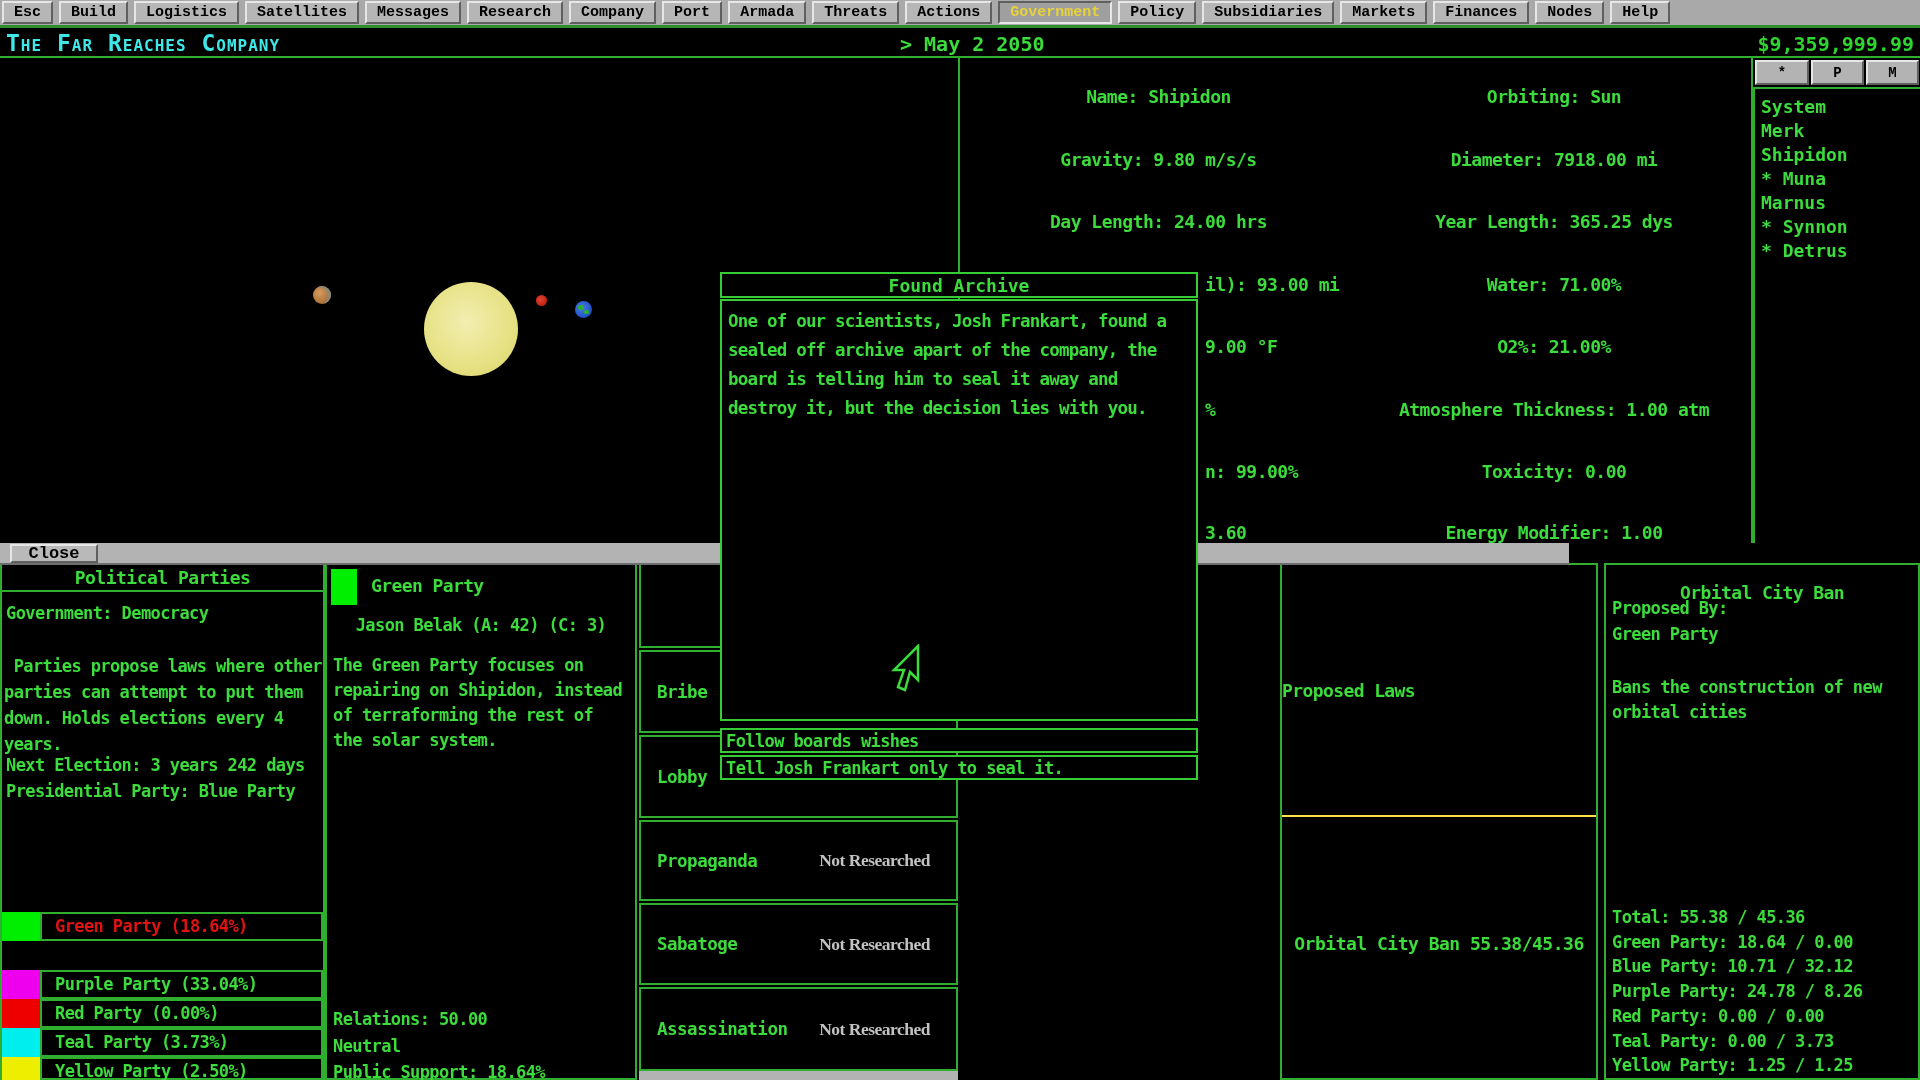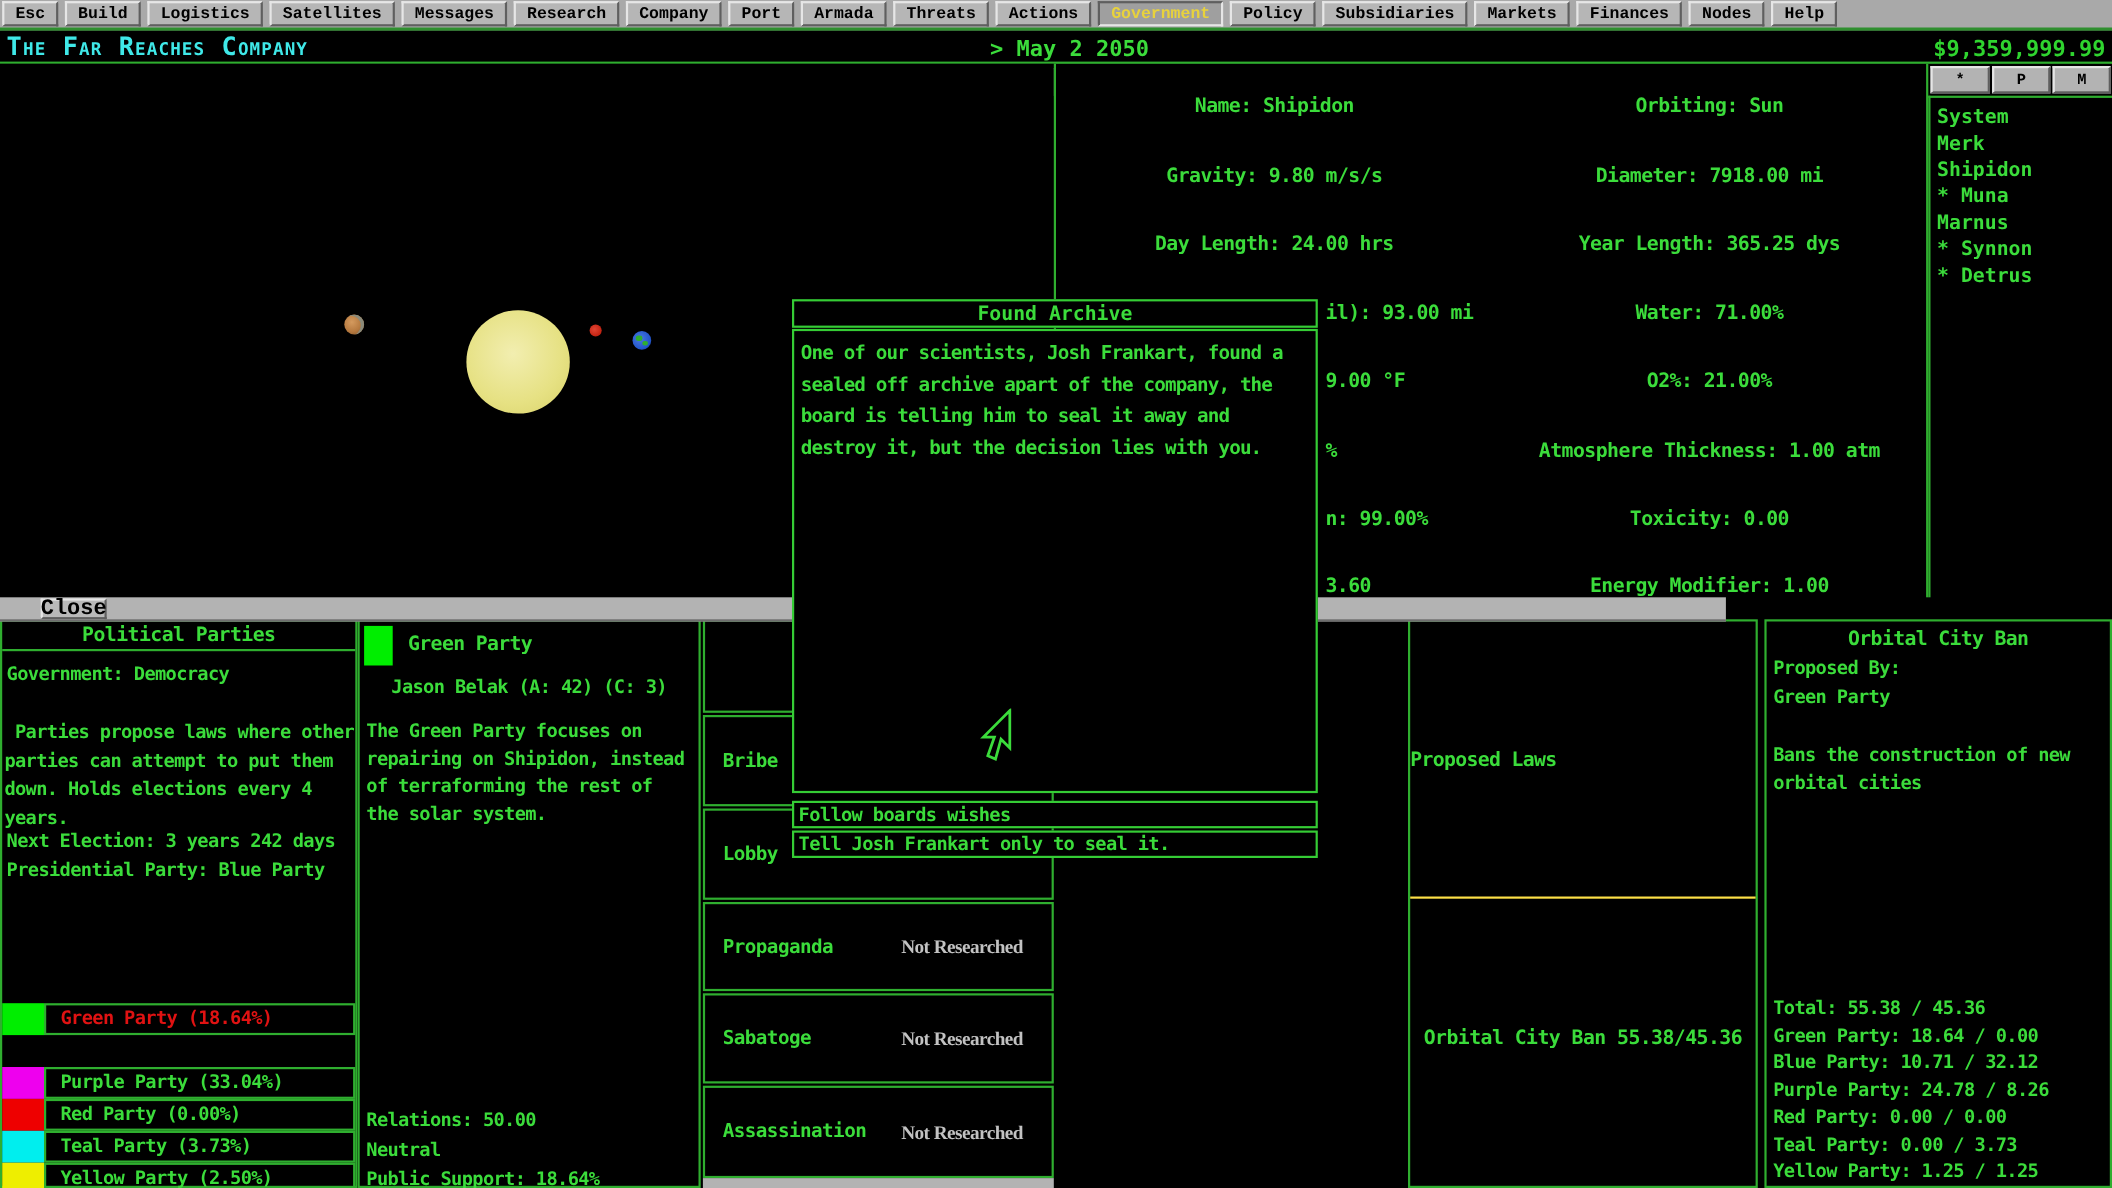--- a/index.html
+++ b/index.html
@@ -73,25 +73,25 @@
     padding:6px 0 0 6px;
   }
   .sidebar-box .sys-item { font-size:18px; line-height:24px; color:#3bdc3b; white-space:nowrap; }
 
   
   .close-bar {
     position:absolute; left:0; top:543px; width:1569px; height:22px;
     background:#b3b3b3; border-bottom:2px solid #6e6e6e; z-index:5;
   }
   .close-btn {
-    position:absolute; left:10px; top:1px; width:60px; height:19px; background:#b9b9b9;
+    position:absolute; left:10px; top:1px; width:88px; height:19px; background:#b9b9b9;
     border-top:2px solid #e6e6e6; border-left:2px solid #e6e6e6;
     border-right:2px solid #5f5f5f; border-bottom:2px solid #5f5f5f;
-    font-family:"Liberation Mono", monospace; font-weight:bold; font-size:20px; color:#000;
-    display:flex; align-items:center; justify-content:center;margin-left:27px;
+    font-family:"Liberation Mono", monospace; font-weight:bold; font-size:17px; color:#000;
+    display:flex; align-items:center; justify-content:center;
   }
 
   
   .panel { position:absolute; border:2px solid #2fae2f; background:#000; }
   .panel-header {
     height:27px; border-bottom:2px solid #2fae2f; display:flex; align-items:center;
     justify-content:center; font-size:18px; color:#3bdc3b; letter-spacing:-0.5px;
   }
   .ptext { position:absolute; font-size:17px; letter-spacing:-0.6px; color:#3bdc3b; white-space:pre-wrap; }
 
@@ -279,21 +279,21 @@
   <div class="bottom-strip"></div>
 
   <div class="panel" style="left:1280px; top:563px; width:318px; height:517px;">
     <div style="height:252px; border-bottom:2px solid #fde047; display:flex; align-items:center; justify-content:flex-start;">
       <span class="ptext" style="position:static; font-size:18px;">Proposed Laws</span>
     </div>
     <div class="law-item" style="top:368px;">Orbital City Ban 55.38/45.36</div>
   </div>
 
   <div class="panel" style="left:1604px; top:563px; width:316px; height:517px;">
-    <div class="ptext" style="left:0; top:5px; width:312px; text-align:center; font-size:18px;">Orbital City Ban</div>
+    <div class="ptext" style="left:0; top:17px; width:312px; text-align:center; font-size:18px;">Orbital City Ban</div>
     <div class="ptext" style="left:6px; top:33px;">Proposed By:</div>
     <div class="ptext" style="left:6px; top:59px;">Green Party</div>
     <div class="ptext" style="left:6px; top:110px; width:300px; line-height:25px;">Bans the construction of new orbital cities</div>
     <div class="abs" style="left:6px; top:340px;">
       <div class="vote-line">Total: 55.38 / 45.36</div>
       <div class="vote-line">Green Party: 18.64 / 0.00</div>
       <div class="vote-line">Blue Party: 10.71 / 32.12</div>
       <div class="vote-line">Purple Party: 24.78 / 8.26</div>
       <div class="vote-line">Red Party: 0.00 / 0.00</div>
       <div class="vote-line">Teal Party: 0.00 / 3.73</div>

